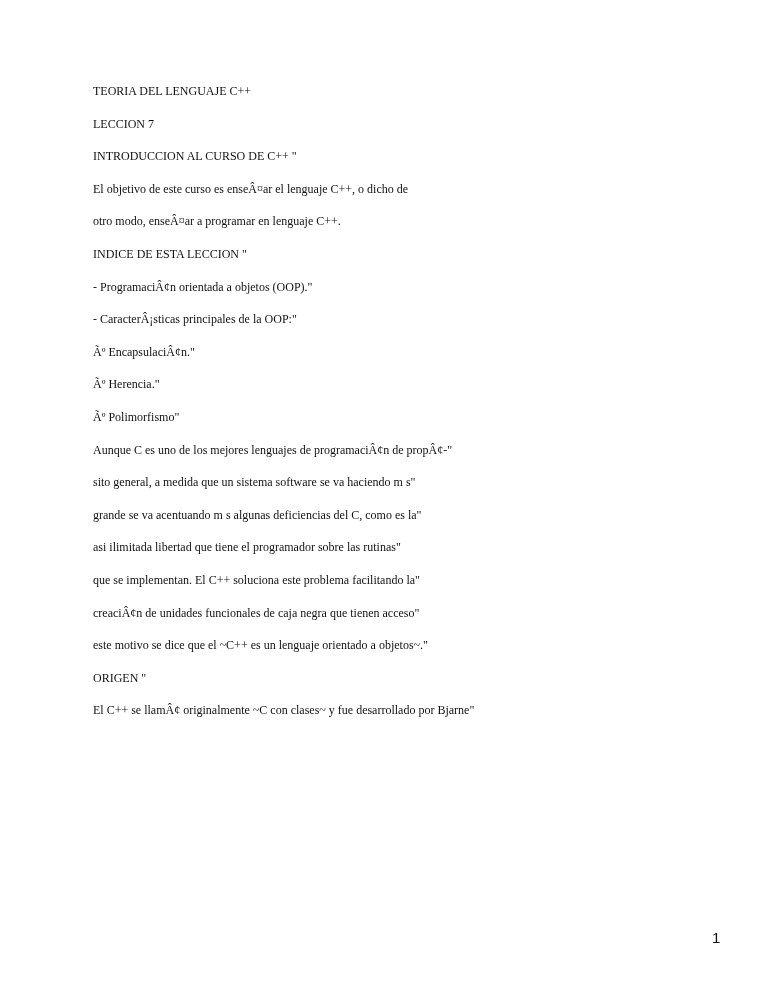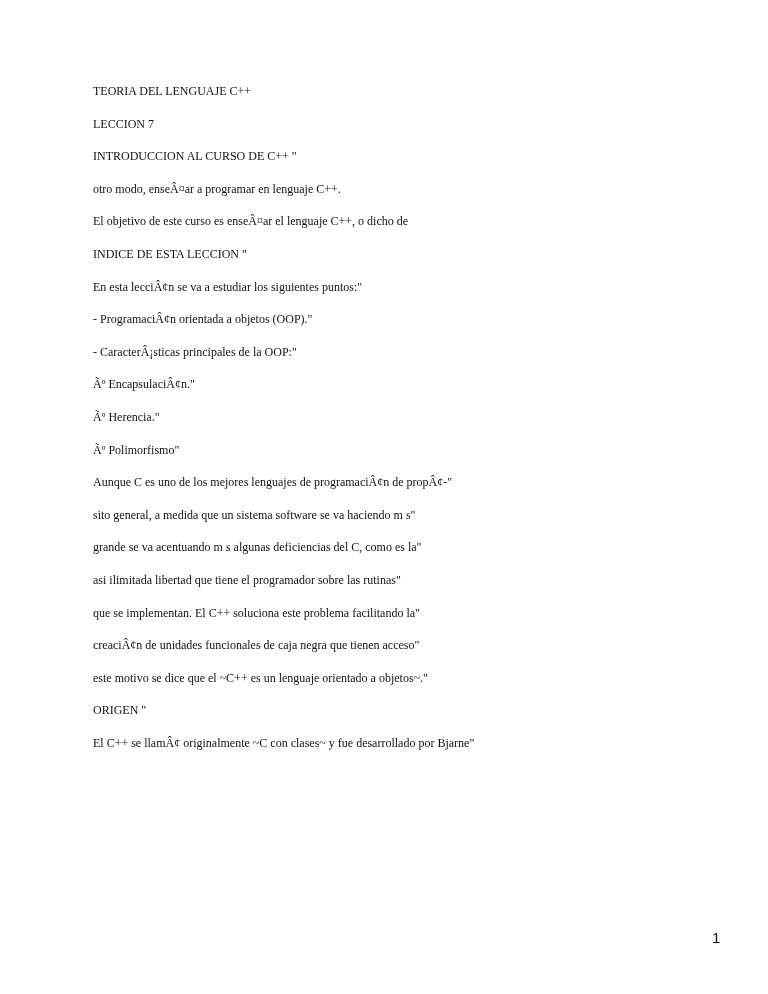--- a/index.html
+++ b/index.html
@@ -45,24 +45,23 @@
     }
   </style>
 </head>
 <body>
 
 <div class="page">
   <div class="content">
     <div class="line">TEORIA DEL LENGUAJE C++</div>
     <div class="line">LECCION 7</div>
     <div class="line">INTRODUCCION AL CURSO DE C++ "</div>
+    <div class="line">El objetivo de este curso es enseÂ¤ar el lenguaje C++, o dicho de</div>
     <div class="line">otro modo, enseÂ¤ar a programar en lenguaje C++.</div>
-    <div class="line">El objetivo de este curso es enseÂ¤ar el lenguaje C++, o dicho de</div>
     <div class="line">INDICE DE ESTA LECCION "</div>
-    <div class="line">En esta lecciÂ¢n se va a estudiar los siguientes puntos:"</div>
     <div class="line">- ProgramaciÂ¢n orientada a objetos (OOP)."</div>
     <div class="line">- CaracterÂ¡sticas principales de la OOP:"</div>
     <div class="line">Ãº EncapsulaciÂ¢n."</div>
     <div class="line">Ãº Herencia."</div>
     <div class="line">Ãº Polimorfismo"</div>
     <div class="line">Aunque C es uno de los mejores lenguajes de programaciÂ¢n de propÂ¢-"</div>
     <div class="line">sito general, a medida que un sistema software se va haciendo m s"</div>
     <div class="line">grande se va acentuando m s algunas deficiencias del C, como es la"</div>
     <div class="line">asi ilimitada libertad que tiene el programador sobre las rutinas"</div>
     <div class="line">que se implementan. El C++ soluciona este problema facilitando la"</div>

